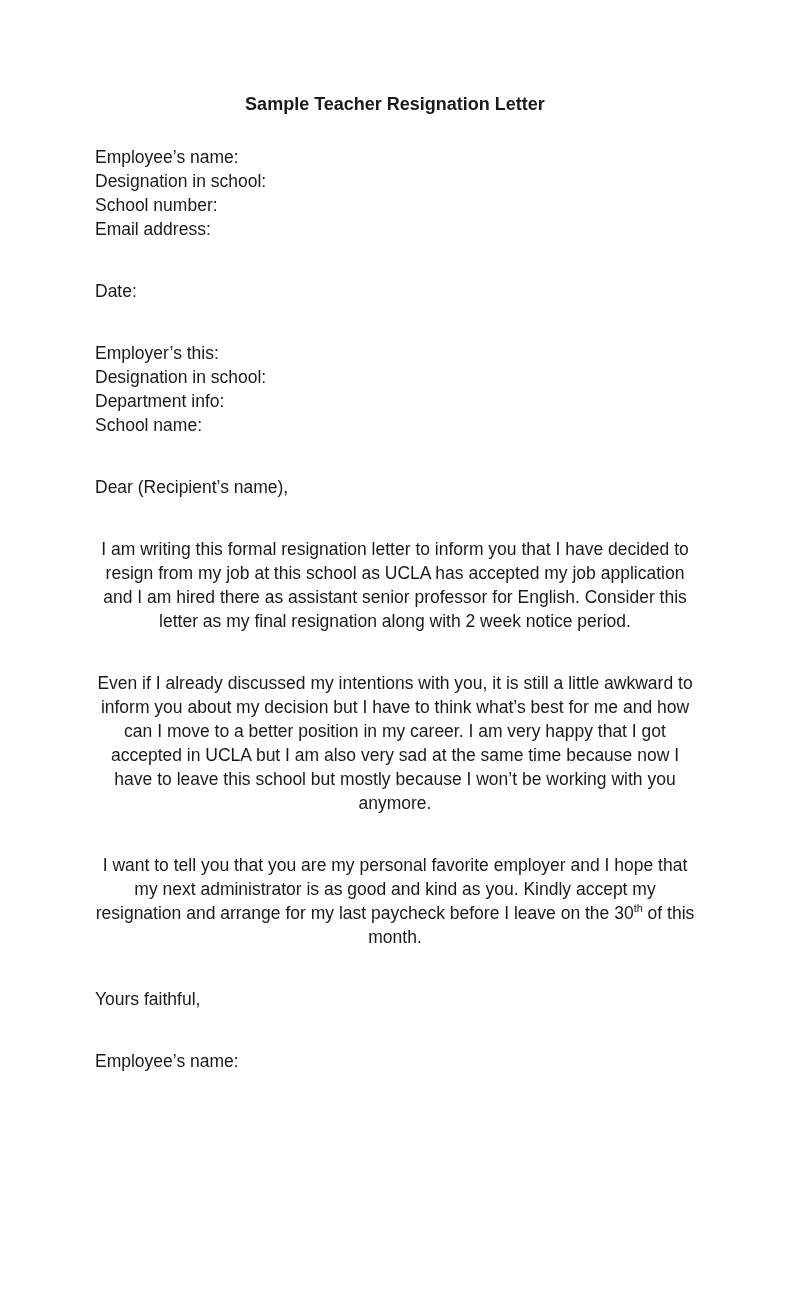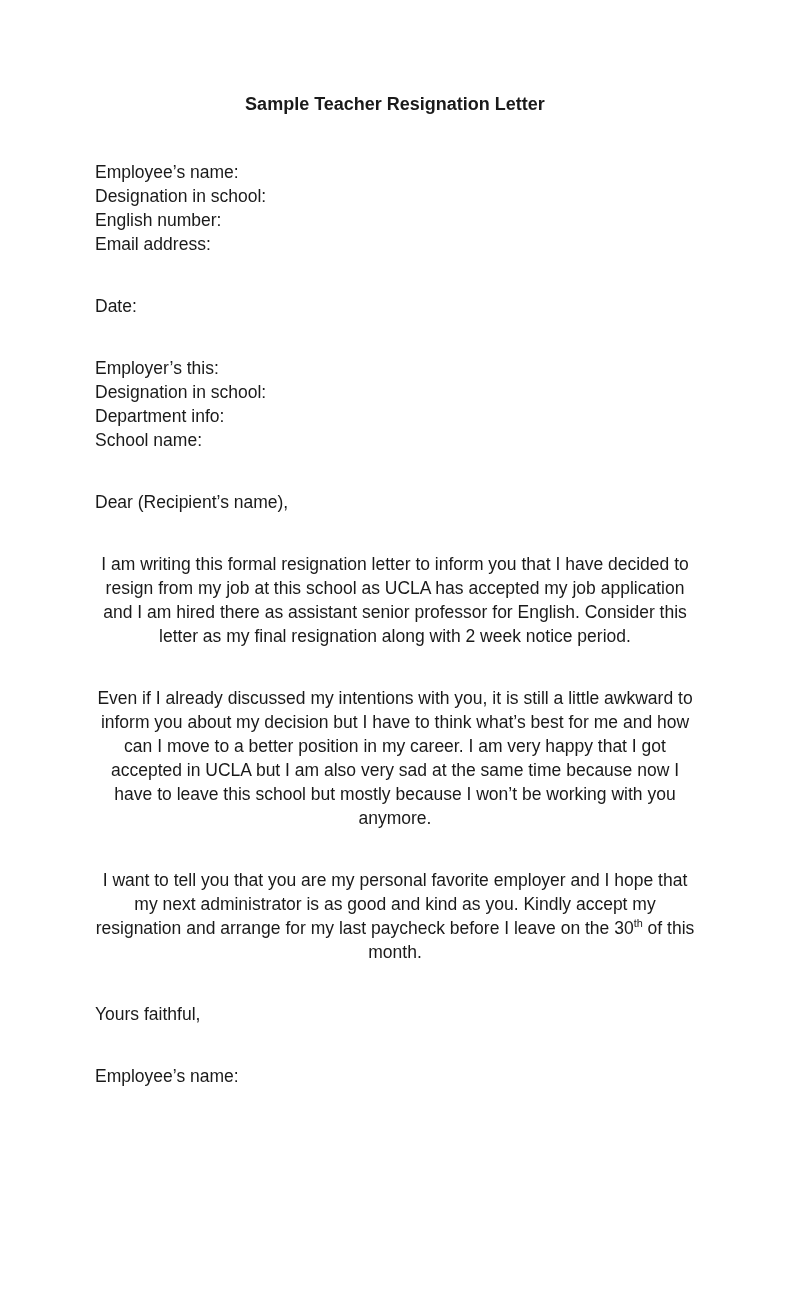--- a/index.html
+++ b/index.html
@@ -13,21 +13,21 @@
     font-size: 17.5px;
     line-height: 24px;
     padding: 92px 95px 0 95px;
     overflow: hidden;
   }
   .title {
     font-size: 18px;
     font-weight: bold;
     text-align: center;
     line-height: 24px;
-    margin-bottom: 44px;
+    margin-bottom: 29px;
     color: #1a1a1a;
   }
   .block {
     margin-bottom: 38px;
     max-width: 600px;
     font-weight: normal;
   }
   .line {
     line-height: 24px;
   }
@@ -43,21 +43,21 @@
 </head>
 <body>
 
 <div class="page">
 
   <h1 class="title">Sample Teacher Resignation Letter</h1>
 
   <div class="block">
     <div class="line">Employee’s name:</div>
     <div class="line">Designation in school:</div>
-    <div class="line">English number:</div>
+    <div class="line">School number:</div>
     <div class="line">Email address:</div>
   </div>
 
 
   <p class="block">Date:</p>
 
   <div class="block">
     <div class="line">Employer’s this:</div>
     <div class="line">Designation in school:</div>
     <div class="line">Department info:</div>

